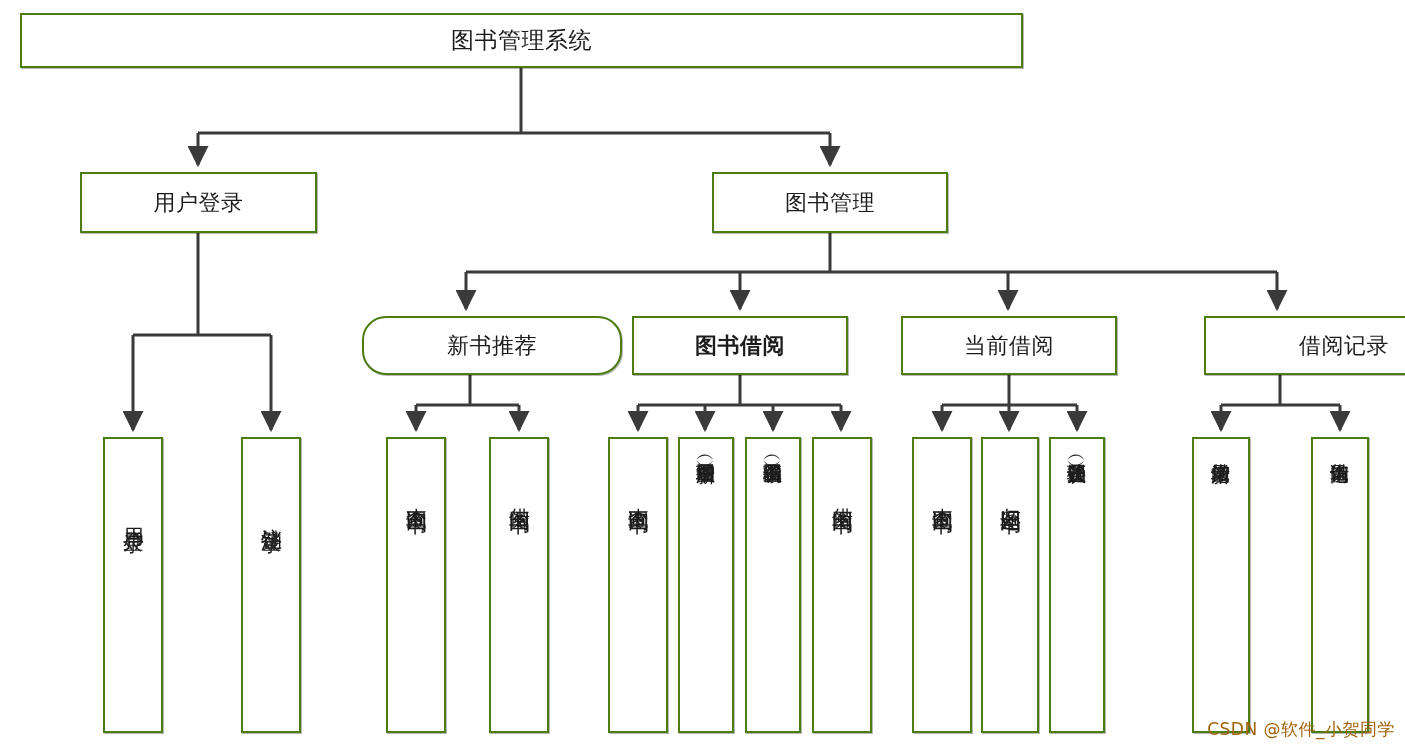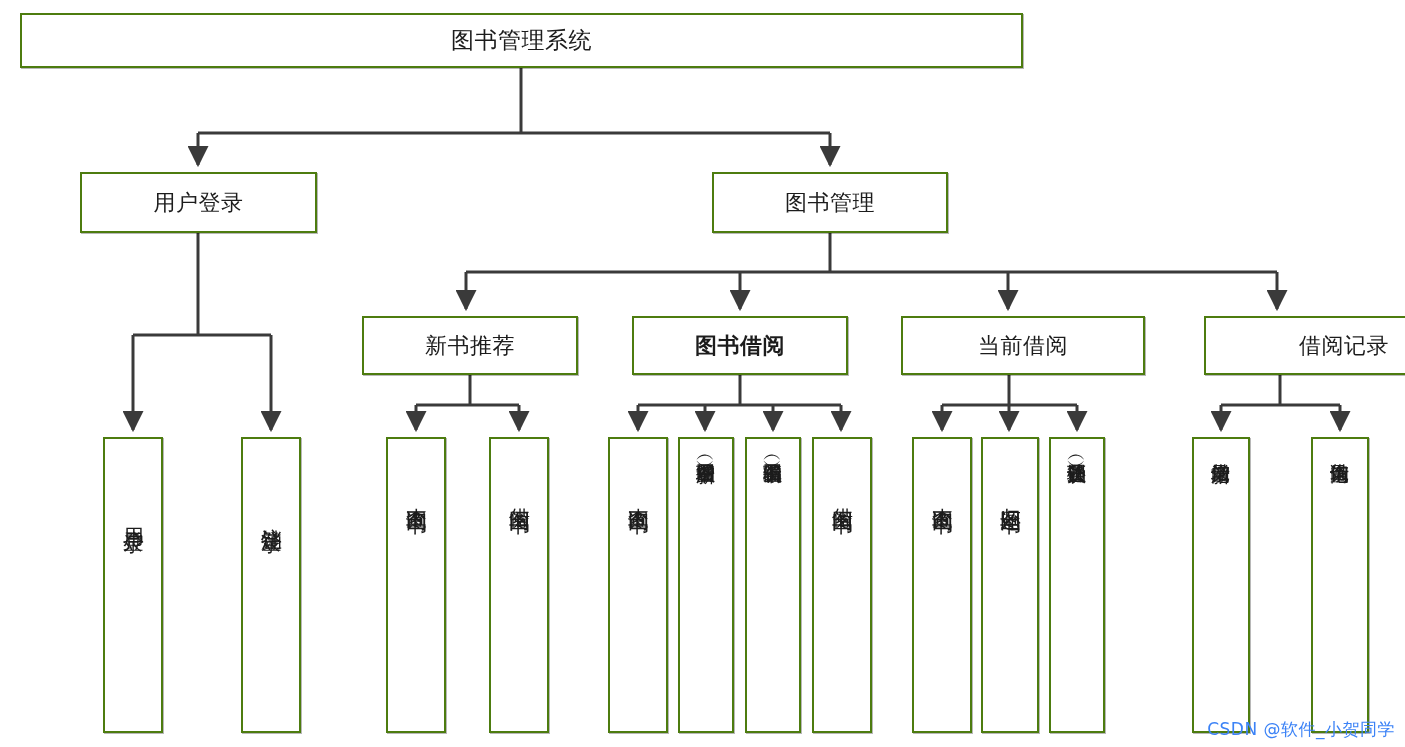--- a/index.html
+++ b/index.html
@@ -70,21 +70,21 @@
     padding-top: 42px;
   }
   .node.v.low .label {
     padding-top: 62px;
   }
   #watermark {
     position: absolute;
     right: 10px;
     bottom: 6px;
     font-size: 17px;
-    color: #3b82f6;
+    color: #a16207;
     letter-spacing: 0.5px;
     white-space: nowrap;
     font-family: "DejaVu Sans", "Liberation Sans", sans-serif;
     text-align: center;
   }
 </style>
 </head>
 <body>
 
 <div id="canvas">
@@ -143,27 +143,27 @@
     <span class="label">图书管理系统</span>
   </div>
 
   <div class="node h" style="left:80px; top:172px; width:237px; height:61px;">
     <span class="label">用户登录</span>
   </div>
   <div class="node h" style="left:712px; top:172px; width:236px; height:61px;">
     <span class="label">图书管理</span>
   </div>
 
-  <div class="node h" style="left:362px; top:316px; width:216px; height:59px;">
+  <div class="node h" style="left:362px; top:316px; width:260px; height:59px;border-radius:24px;">
     <span class="label">新书推荐</span>
   </div>
   <div class="node h" style="left:632px; top:316px; width:216px; height:59px;font-weight:bold;">
     <span class="label">图书借阅</span>
   </div>
-  <div class="node h" style="left:901px; top:316px; width:244px; height:59px;">
+  <div class="node h" style="left:901px; top:316px; width:216px; height:59px;">
     <span class="label">当前借阅</span>
   </div>
   <div class="node h" style="left:1204px; top:316px; width:248px; height:59px;padding-left:32px;">
     <span class="label">借阅记录</span>
   </div>
 
   <div class="node v low" style="left:103px; top:437px; width:60px; height:296px;">
     <span class="label">用户登录</span>
   </div>
   <div class="node v low" style="left:241px; top:437px; width:60px; height:296px;">

